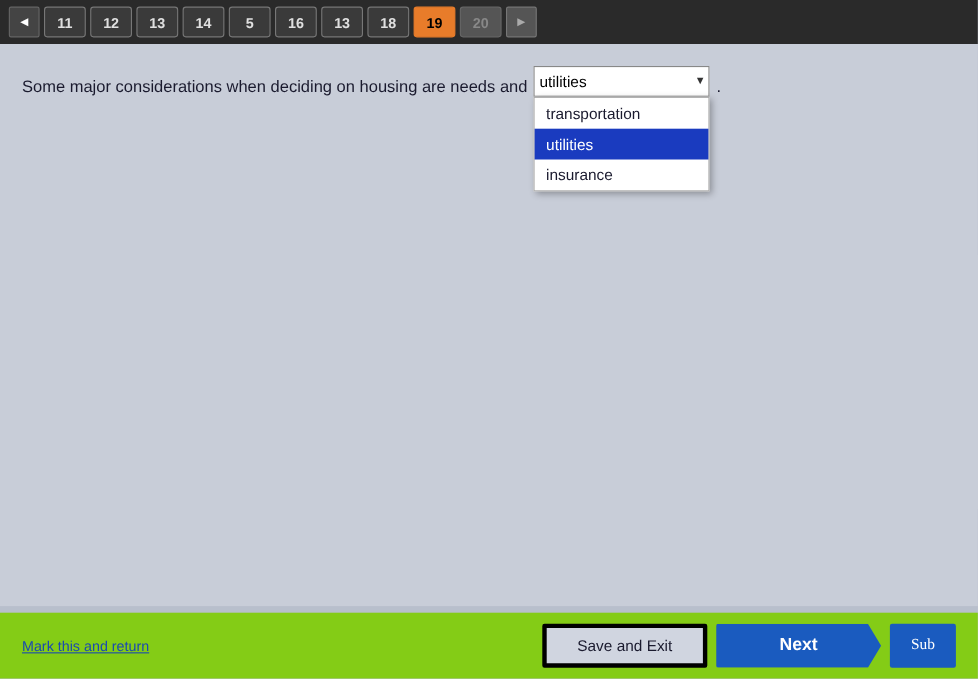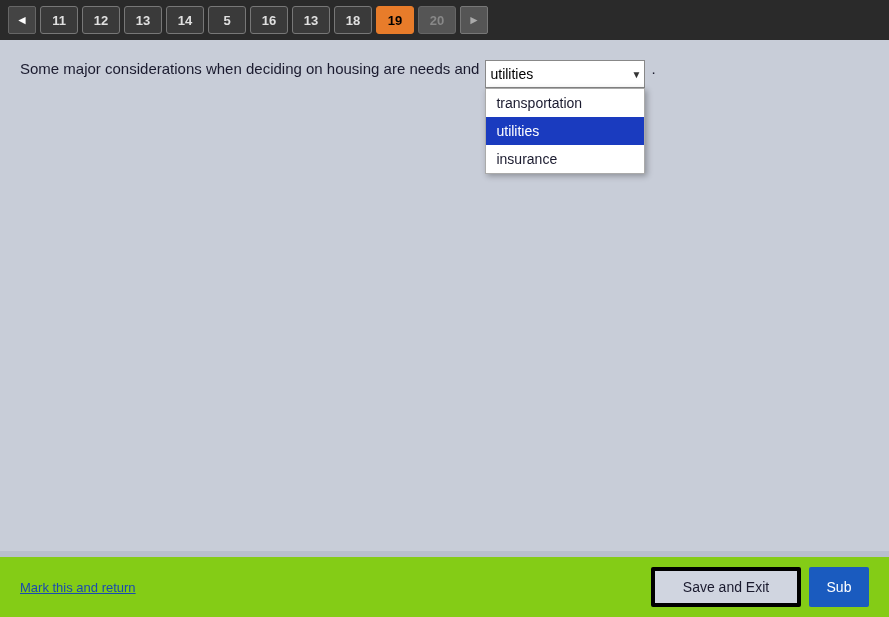--- a/index.html
+++ b/index.html
@@ -83,21 +83,21 @@
       width: 100%;
       height: calc(617px - 46px - 60px);
       padding: 20px 20px;
       position: relative;
     }
 
     .question-text {
       font-size: 15px;
       color: #1a1a2e;
       display: flex;
-      align-items: flex-start;
+      align-items: flex-end;
       gap: 6px;
       flex-wrap: nowrap;
     }
 
     .dropdown-container {
       position: relative;
       display: inline-block;
     }
 
     .dropdown-select {
@@ -209,20 +209,21 @@
       height: 40px;
       background: #1a5bbf;
       border: none;
       font-size: 14px;
       color: white;
       cursor: pointer;
       border-radius: 2px;
       display: flex;
       align-items: center;
       justify-content: center;
+      font-family: Liberation Serif, serif;
     }
 
     .period-dot {
       font-size: 15px;
       color: #1a1a2e;
     }
   </style>
 </head>
 <body>
 
@@ -262,15 +263,16 @@
       </div>
     </div>
     <span class="period-dot">.</span>
   </div>
 </div>
 
 <div class="bottom-bar">
   <a class="mark-link">Mark this and return</a>
   <div class="bottom-buttons">
     <button class="btn-save-exit">Save and Exit</button>
+    <button class="btn-next">Next</button>
     <button class="btn-submit">Sub</button>
   </div>
 </div>
 
 </body></html>

